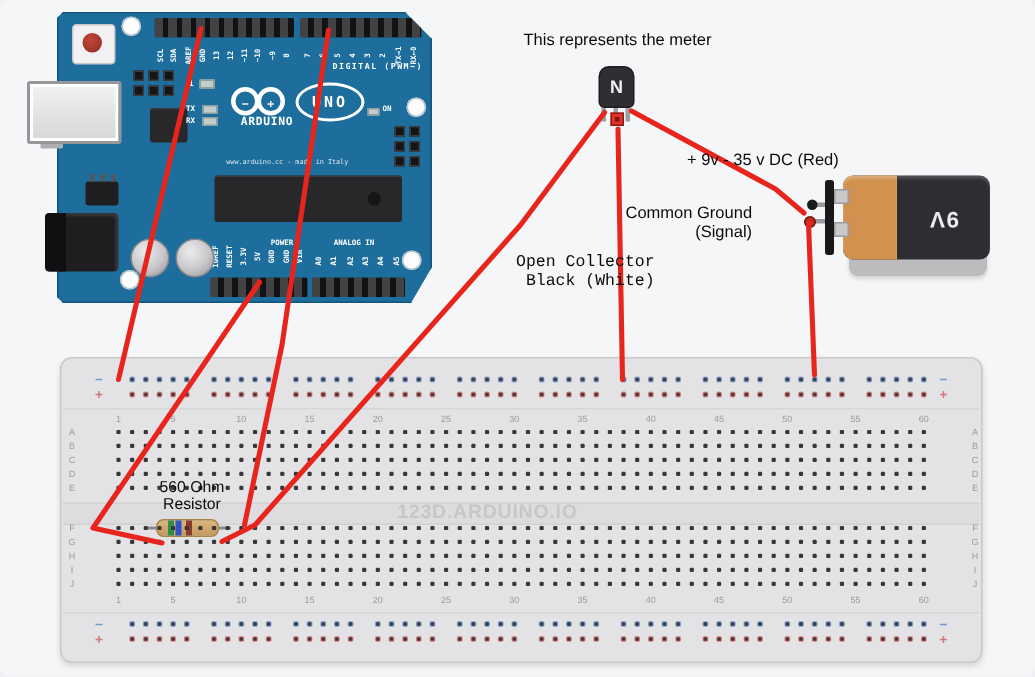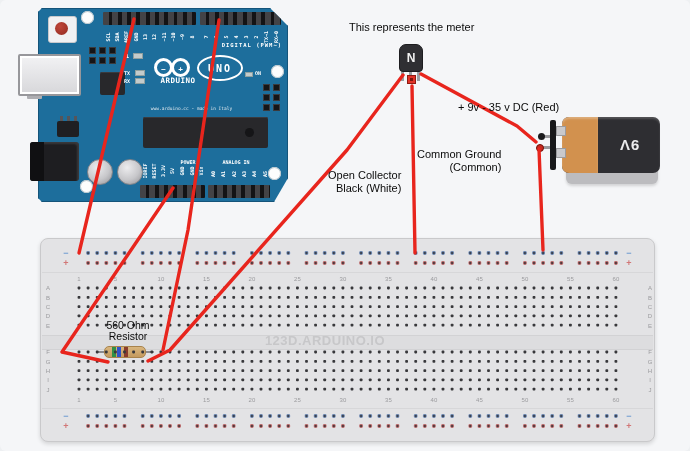--- a/index.html
+++ b/index.html
@@ -1168,25 +1168,25 @@
       <polyline points="173,188 62,352 108,362" fill="none" stroke="#e8251d" stroke-width="3.4" stroke-linecap="round" stroke-linejoin="round"></polyline>
       <polyline points="219,20 188,230 163,350" fill="none" stroke="#e8251d" stroke-width="3.4" stroke-linecap="round" stroke-linejoin="round"></polyline>
       <polyline points="403,75 347,150 170,350 148,361" fill="none" stroke="#e8251d" stroke-width="3.4" stroke-linecap="round" stroke-linejoin="round"></polyline>
       <polyline points="412,86 415,253" fill="none" stroke="#e8251d" stroke-width="3.4" stroke-linecap="round" stroke-linejoin="round"></polyline>
       <polyline points="421,74 517,126 536,142" fill="none" stroke="#e8251d" stroke-width="3.4" stroke-linecap="round" stroke-linejoin="round"></polyline>
       <polyline points="539,149 543,250" fill="none" stroke="#e8251d" stroke-width="3.4" stroke-linecap="round" stroke-linejoin="round"></polyline>
     </svg>
 
   <div class="note" style="left:349px;top:21px;">This represents the meter</div>
   <div class="note" style="left:458px;top:101px;">+ 9v - 35 v DC (Red)</div>
-  <div class="note" style="left:417px;top:148px;">
+  <div class="note" style="left:417px;top:136px;">
     <div>Common Ground</div>
-    <div>(Common)</div>
+    <div>(Signal)</div>
   </div>
-  <div class="note" style="left:328px;top:169px;">
+  <div class="note" style="left:344px;top:169px;font-family:Liberation Mono, monospace;">
     <div>Open Collector</div>
     <div>Black (White)</div>
   </div>
   <div class="note" id="note-resistor" style="left:96px;top:320px;line-height:11px;font-size:10.5px;">
     <div>560 Ohm</div>
     <div>Resistor</div>
   </div>
 </div>
 
 </body></html>

